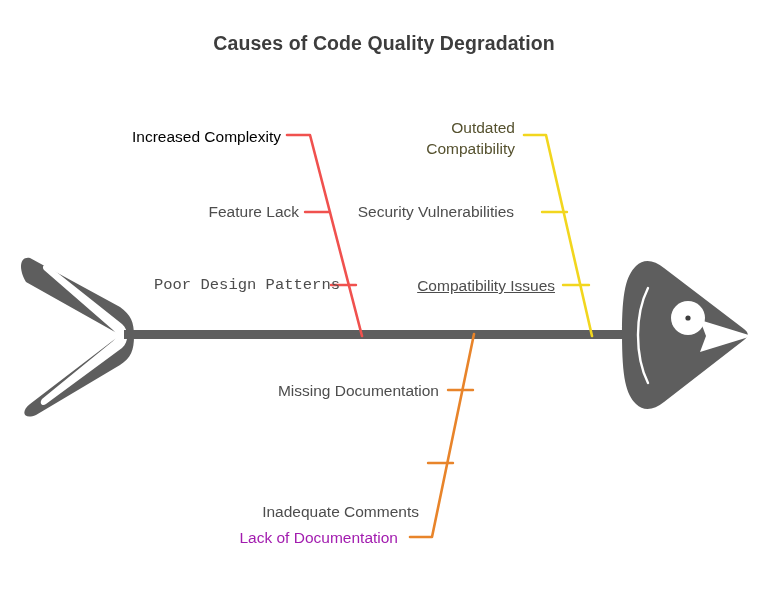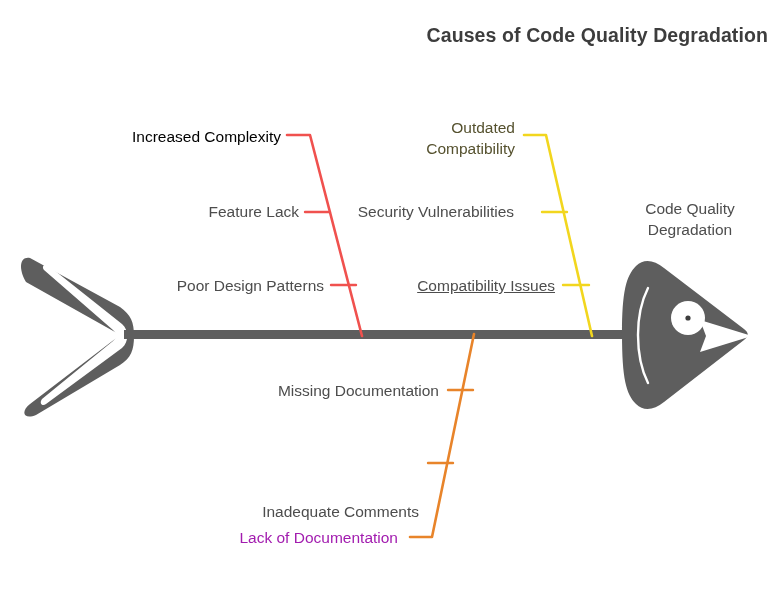--- a/index.html
+++ b/index.html
@@ -34,23 +34,23 @@
     line-height: 21px;
     color: #4d4d4d;
     white-space: nowrap;
   }
   .lbl.right-aligned {
     text-align: right;
   }
   #chart-title {
     position: absolute;
     left: 0;
-    top: 24px;
+    top: 32px;
     width: 768px;
-    text-align: right;
+    text-align: center;
     font-size: 19.5px;
     font-weight: bold;
     color: #3d3d3d;
     letter-spacing: 0.1px;
   }
   .cat-red { color: #000000; }
   .cat-yellow { color: #55512e; }
   .cat-orange { color: #a21caf; }
   .cat-plain { color: #4d4d4d; }
   #effect-label {
@@ -134,35 +134,31 @@
       <path d="M 410 537 L 432 537 L 474 334" fill="none" stroke="#e8842a" stroke-width="2.6" stroke-linecap="round" stroke-linejoin="round"></path>
       <line x1="448" y1="390" x2="473" y2="390" stroke="#e8842a" stroke-width="2.4" stroke-linecap="round"></line>
       <line x1="428" y1="463" x2="453" y2="463" stroke="#e8842a" stroke-width="2.4" stroke-linecap="round"></line>
     </g>
   </svg>
 
   <div class="lbl right-aligned cat-red" style="left: 0px; top: 126px; width: 281px;">Increased Complexity</div>
 
   <div class="lbl right-aligned cat-plain" style="left: 0px; top: 201px; width: 299px;">Feature Lack</div>
 
-  <div class="lbl right-aligned cat-plain" style="left: 0px; top: 275px; width: 324px;">Poor Design Patterns</div>
+  <div class="lbl right-aligned cat-plain" style="left: 16px; top: 275px; width: 324px; font-family: Liberation Mono, monospace;">Poor Design Patterns</div>
 
   <div class="lbl right-aligned cat-yellow" style="left: 330px; top: 117px; width: 185px;">
     <div>Outdated</div>
     <div>Compatibility</div>
   </div>
 
   <div class="lbl right-aligned cat-plain" style="left: 310px; top: 201px; width: 204px;">Security Vulnerabilities</div>
 
   <div class="lbl right-aligned cat-plain" style="left: 330px; top: 275px; width: 225px; text-decoration: underline;">Compatibility Issues</div>
 
   <div class="lbl right-aligned cat-plain" style="left: 150px; top: 380px; width: 289px;">Missing Documentation</div>
 
   <div class="lbl right-aligned cat-plain" style="left: 150px; top: 453px; width: 269px; margin-top: 48px;">Inadequate Comments</div>
 
   <div class="lbl right-aligned cat-orange" style="left: 120px; top: 527px; width: 278px;">Lack of Documentation</div>
 
-  <div id="effect-label">
-    <div>Code Quality</div>
-    <div>Degradation</div>
-  </div>
 
 </div>
 
 </body></html>

